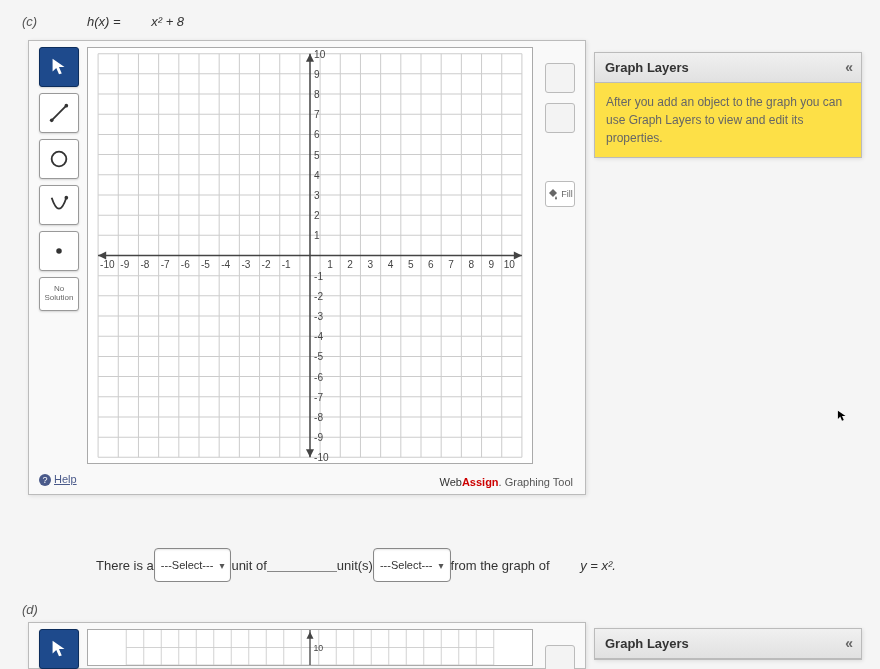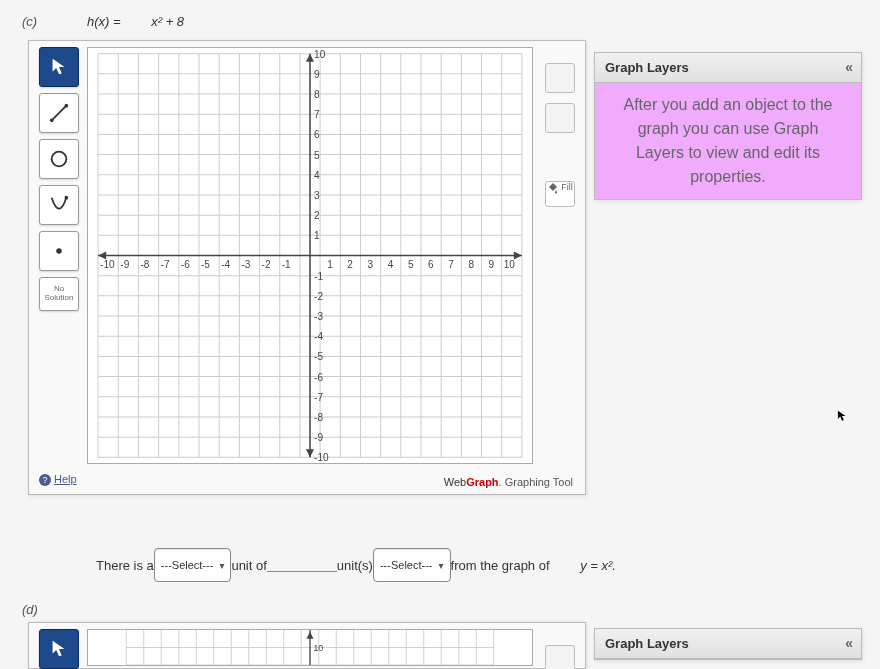--- a/index.html
+++ b/index.html
@@ -14,29 +14,29 @@
     .grapher-d { top: 622px; width: 558px; height: 47px; }
     .toolbar { position: absolute; left: 6px; top: 6px; width: 48px; }
     .tool { width: 40px; height: 40px; margin: 0 auto 6px; background: #fff; border: 1px solid #999; border-radius: 3px; display: flex; align-items: center; justify-content: center; cursor: pointer; box-shadow: 0 1px 2px rgba(0,0,0,.15); }
     .tool.active { background: #1e4a8c; border-color: #0c2d5c; }
     .tool svg { width: 22px; height: 22px; }
     .tool.small-text { font-size: 8px; text-align: center; line-height: 1.1; color: #666; height: 34px; flex-direction: column; }
     .help-link { position: absolute; left: 10px; bottom: 8px; font-size: 11px; color: #4a5a8a; text-decoration: underline; cursor: pointer; }
     .help-link::before { content: "?"; display: inline-block; width: 12px; height: 12px; border-radius: 50%; background: #4a5a8a; color: #fff; text-align: center; font-size: 9px; line-height: 12px; margin-right: 3px; }
     .plot-area { position: absolute; left: 58px; top: 6px; right: 52px; bottom: 30px; background: #fff; border: 1px solid #aaa; }
     .side-controls { position: absolute; right: 6px; top: 12px; width: 38px; }
-    .side-btn { width: 30px; height: 30px; margin: 10px auto 8px; background: #f3f3f3; border: 1px solid #bbb; border-radius: 3px; display: flex; align-items: flex-start; justify-content: center; font-size: 9px; color: #888; }
+    .side-btn { width: 30px; height: 30px; margin: 10px auto 8px; background: #f3f3f3; border: 1px solid #bbb; border-radius: 3px; display: flex; align-items: center; justify-content: center; font-size: 9px; color: #888; }
     .side-btn.fill { height: 26px; font-size: 9px; color: #666; background: #fff; }
     .footer-label { position: absolute; right: 12px; bottom: 6px; font-size: 11px; color: #555; }
     .footer-label .wa-web { color: #333; }
     .footer-label .wa-assign { color: #c00; font-weight: bold; }
-    .layers-panel { position: absolute; top: 52px; left: 594px; width: 268px; border: 1px solid #bbb; background: #f0abfc; box-shadow: 1px 1px 4px rgba(0,0,0,.1); }
+    .layers-panel { position: absolute; top: 52px; left: 594px; width: 268px; border: 1px solid #bbb; background: #fde047; box-shadow: 1px 1px 4px rgba(0,0,0,.1); }
     .layers-header { background: linear-gradient(#f0f0f0,#e1e1e1); border-bottom: 1px solid #bbb; padding: 7px 10px; font-weight: bold; font-size: 13px; color: #333; position: relative; }
     .collapse-btn { position: absolute; right: 8px; top: 6px; font-size: 14px; color: #666; cursor: pointer; }
-    .layers-body { padding: 10px 28px; font-size: 16px; color: #666; line-height: 1.5; min-height: 70px; text-align: center; }
+    .layers-body { padding: 10px 11px; font-size: 12px; color: #666; line-height: 1.5; min-height: 70px; }
     .layers-panel-d { top: 628px; }
     .answer-row { position: absolute; top: 548px; left: 96px; right: 20px; font-size: 13px; color: #333; display: flex; align-items: center; gap: 0; flex-wrap: wrap; }
     .select-box { border: 1px solid #888; border-radius: 4px; padding: 10px 6px; background: #fff; font-size: 11px; display: inline-flex; align-items: center; gap: 4px; cursor: pointer; box-shadow: inset 0 1px 2px rgba(0,0,0,.1); }
     .select-box::after { content: "▾"; font-size: 10px; color: #555; margin-left: 2px; }
     .blank { display: inline-block; min-width: 70px; border-bottom: 1px solid #888; height: 14px; }
     .eq-italic { font-style: italic; margin-left: 27px; }
     .grid-svg { width: 100%; height: 100%; display: block; }
     .grid-line { stroke: #ccc; stroke-width: 1; }
     .axis-line { stroke: #444; stroke-width: 1.5; }
     .tick-label { font-size: 10px; fill: #444; }
@@ -201,21 +201,21 @@
       <svg width="12" height="12" viewBox="0 0 24 24" style="margin-right:2px">
           <path d="M12 2 L4 10 L12 18 L20 10 Z M18 16 C18 16 16 19 16 21 C16 22 17 23 18 23 C19 23 20 22 20 21 C20 19 18 16 18 16 Z" fill="#666"></path>
         </svg>
       <span>Fill</span>
     </div>
   </div>
 
   <span class="help-link">Help</span>
 
   <div class="footer-label">
-    <span class="wa-web">Web</span><span class="wa-assign">Graph</span><span>. Graphing Tool</span>
+    <span class="wa-web">Web</span><span class="wa-assign">Assign</span><span>. Graphing Tool</span>
   </div>
 </div>
 
 <div class="layers-panel">
   <div class="layers-header">
     <span>Graph Layers</span>
     <span class="collapse-btn">«</span>
   </div>
   <div class="layers-body">After you add an object to the graph you can use Graph Layers to view and edit its properties.</div>
 </div>

